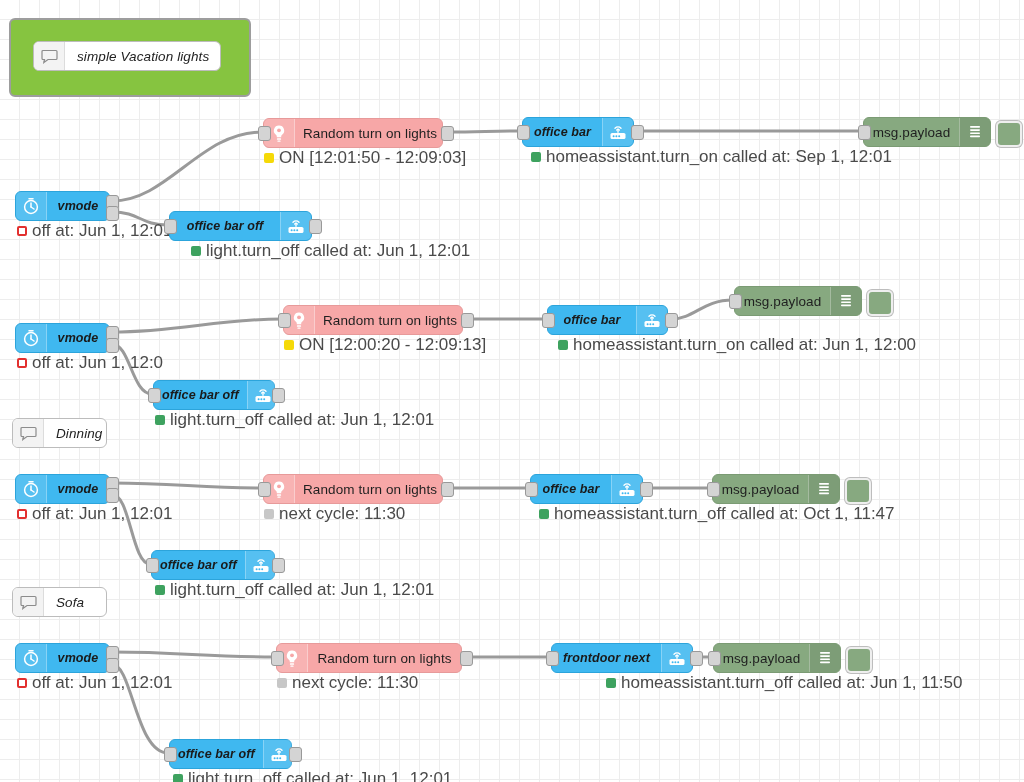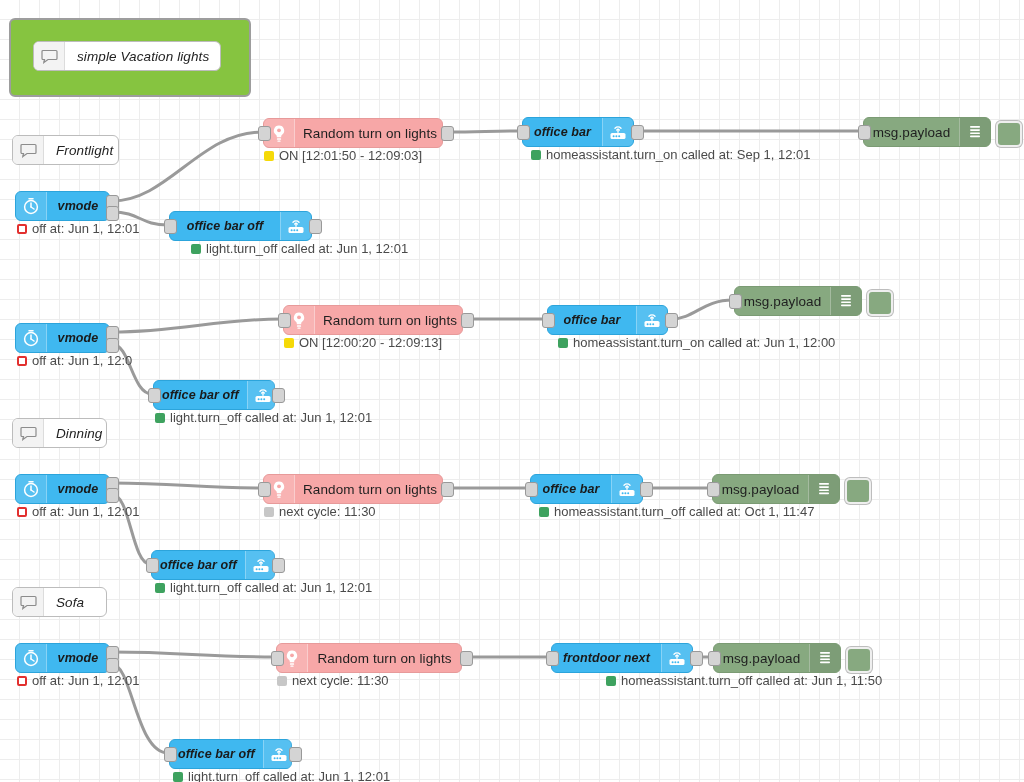--- a/index.html
+++ b/index.html
@@ -139,21 +139,21 @@
     box-shadow: 0 0 0 1px #bdbdbd;
     z-index: 3;
   }
 
   
   .status {
     position: absolute;
     display: flex;
     align-items: center;
     gap: 5px;
-    font-size: 13px;
+    font-size: 17px;
     color: #4a4a4a;
     white-space: nowrap;
     z-index: 2;
     font-family: "Liberation Sans", sans-serif;
   }
   .dot { width: 10px; height: 10px; border-radius: 2px; flex: 0 0 10px; }
   .dot-red    { background: #fff; border: 2.5px solid #e2302f; box-sizing: border-box; border-radius: 2px; }
   .dot-green  { background: #3ea25f; }
   .dot-yellow { background: #f5d908; }
   .dot-grey   { background: #c7c7c7; }
@@ -194,28 +194,20 @@
 
   <div class="node n-comment" style="left:33px; top:41px; width:188px;">
     <div class="icon-cell icon-left">
       <svg class="ic" width="17" height="15" viewBox="0 0 17 15">
         <path d="M2 1.5h13a1 1 0 0 1 1 1v7a1 1 0 0 1-1 1H7l-4.2 3 .7-3H2a1 1 0 0 1-1-1v-7a1 1 0 0 1 1-1z" fill="none" stroke="#8c8c8c" stroke-width="1.2"></path>
       </svg>
     </div>
     <div class="label">simple Vacation lights</div>
   </div>
 
-  <div class="node n-comment" style="left:12px; top:135px; width:107px;">
-    <div class="icon-cell icon-left">
-      <svg class="ic" width="17" height="15" viewBox="0 0 17 15">
-          <path d="M2 1.5h13a1 1 0 0 1 1 1v7a1 1 0 0 1-1 1H7l-4.2 3 .7-3H2a1 1 0 0 1-1-1v-7a1 1 0 0 1 1-1z" fill="none" stroke="#8c8c8c" stroke-width="1.2"></path>
-        </svg>
-    </div>
-    <div class="label">Frontlight</div>
-  </div>
 
   <div class="port" style="left:106px; top:195px;"></div>
   <div class="port" style="left:106px; top:206px;"></div>
   <div class="node n-blue" style="left:15px; top:191px; width:95px;">
     <div class="icon-cell icon-left">
       <svg class="ic" width="18" height="18" viewBox="0 0 18 18">
         <circle cx="9" cy="10" r="6.4" fill="none" stroke="#fff" stroke-width="1.5"></circle>
         <path d="M9 10 L9 6" stroke="#fff" stroke-width="1.5" stroke-linecap="round"></path>
         <path d="M9 10 L12 12" stroke="#fff" stroke-width="1.5" stroke-linecap="round"></path>
         <path d="M7 1.8h4" stroke="#fff" stroke-width="1.5" stroke-linecap="round"></path>

